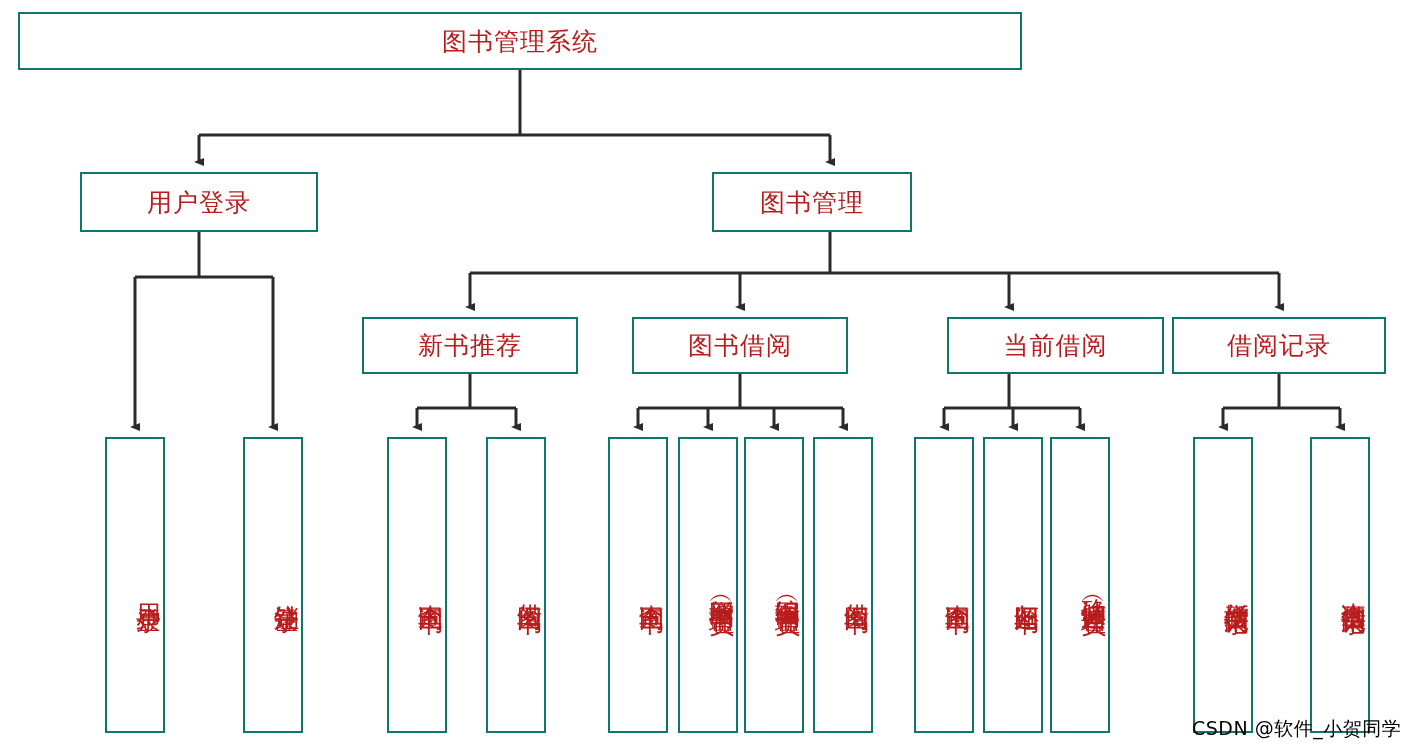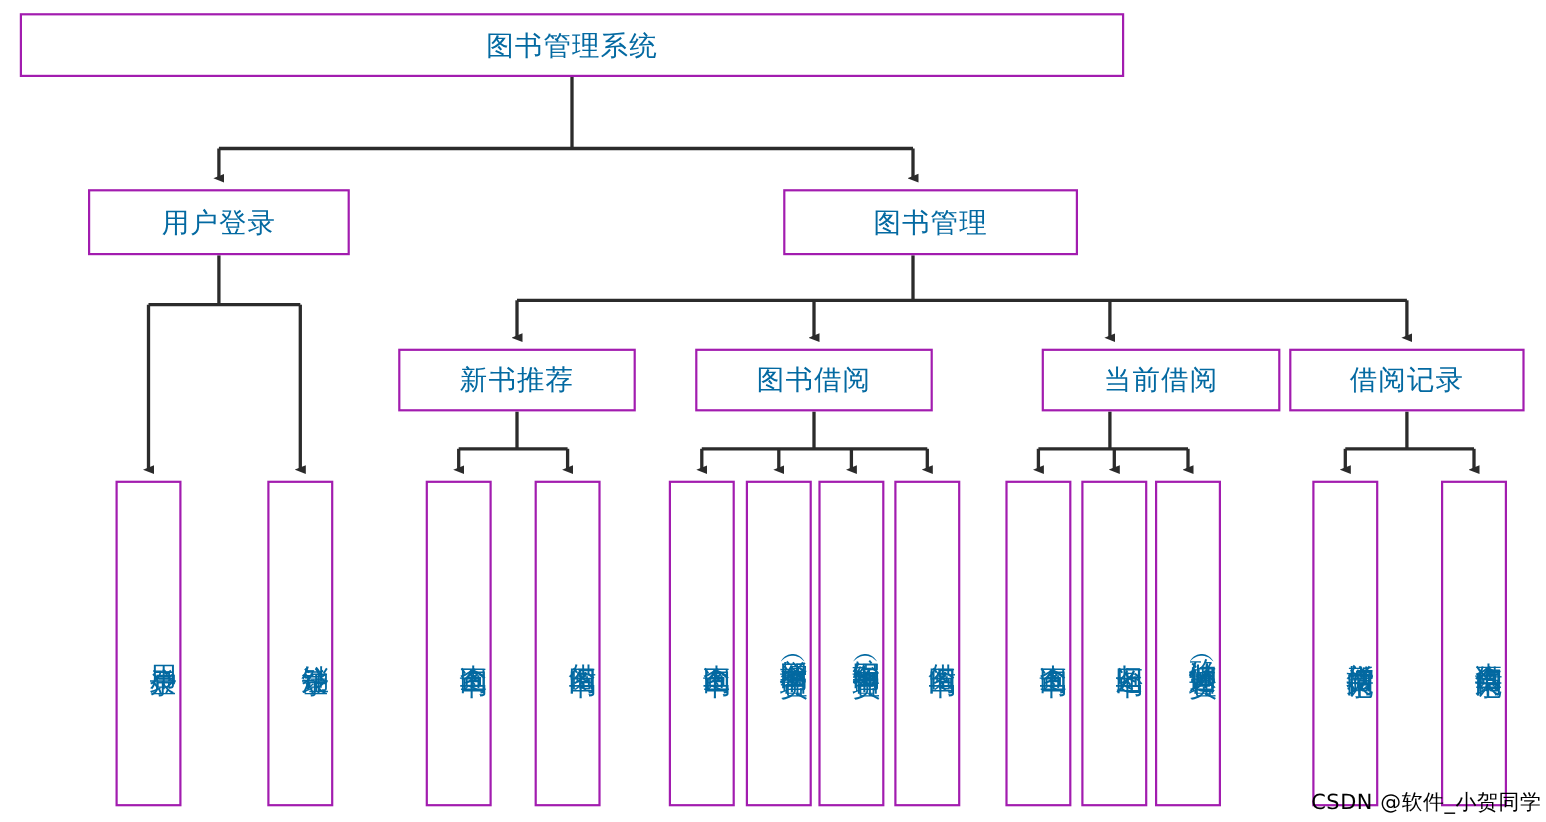--- a/index.html
+++ b/index.html
@@ -20,26 +20,26 @@
   svg#edges {
     position: absolute;
     left: 0;
     top: 0;
     width: 1405px;
     height: 747px;
   }
   .node {
     position: absolute;
     box-sizing: border-box;
-    border: 2px solid #a21caf;
+    border: 2px solid #0f766e;
     background: #ffffff;
     display: flex;
     align-items: center;
     justify-content: center;
-    color: #0369a1;
+    color: #b91c1c;
   }
   .node.horizontal {
     font-size: 25px;
     letter-spacing: 1px;
   }
   .node.vertical {
     writing-mode: vertical-rl;
     text-orientation: upright;
     font-size: 25px;
     line-height: 1.18;
@@ -117,21 +117,21 @@
     </g>
   </svg>
 
   <div class="node horizontal" style="left: 18px; top: 12px; width: 1004px; height: 58px;">
     <span>图书管理系统</span>
   </div>
 
   <div class="node horizontal" style="left: 80px; top: 172px; width: 238px; height: 60px;">
     <span>用户登录</span>
   </div>
-  <div class="node horizontal" style="left: 712px; top: 172px; width: 268px; height: 60px;">
+  <div class="node horizontal" style="left: 712px; top: 172px; width: 200px; height: 60px;">
     <span>图书管理</span>
   </div>
 
   <div class="node horizontal" style="left: 632px; top: 317px; width: 216px; height: 57px;">
     <span>图书借阅</span>
   </div>
   <div class="node horizontal" style="left: 362px; top: 317px; width: 216px; height: 57px;">
     <span>新书推荐</span>
   </div>
   <div class="node horizontal" style="left: 901px; top: 317px; width: 217px; height: 57px; margin-left: 46px;">

